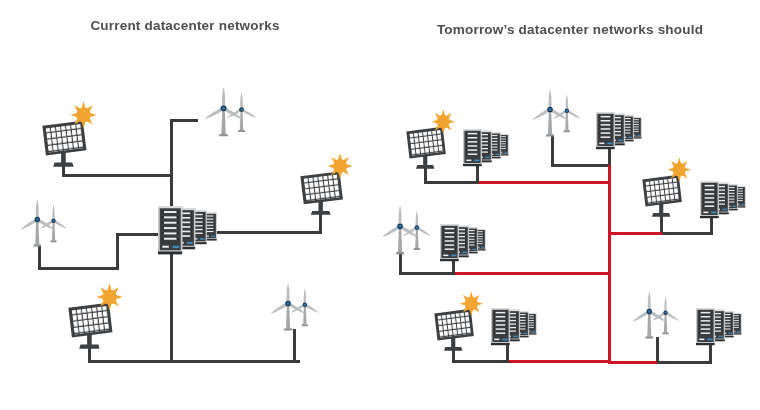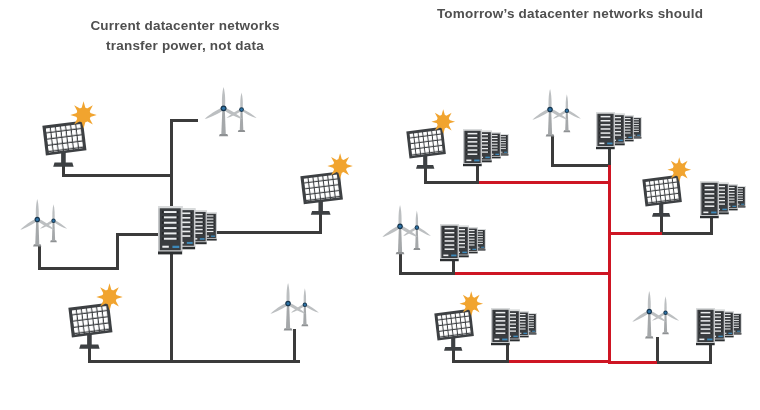--- a/index.html
+++ b/index.html
@@ -91,23 +91,22 @@
       <use href="#g-rack" transform="translate(44,6) scale(0.70)"></use>
       <use href="#g-rack" transform="translate(23,3) scale(0.85)"></use>
       <use href="#g-rack"></use>
     </symbol>
   </defs>
 </svg>
 
 <div class="stage">
   <div class="title" style="left:55px;top:16px;width:260px">
     <div>Current datacenter networks</div>
-    <div>transfer power, not data</div>
   </div>
-  <div class="title" style="left:415px;top:4px;width:310px">
+  <div class="title" style="left:415px;top:20px;width:310px">
     <div>Tomorrow’s datacenter networks should</div>
   </div>
 <div class="line power" style="left: 170px; top: 119px; width: 28px; height: 3px;"></div>
     <div class="line power" style="left: 170px; top: 119px; width: 3px; height: 90px;"></div>
     <div class="line power" style="left: 62px; top: 165px; width: 3px; height: 12px;"></div>
     <div class="line power" style="left: 62px; top: 174px; width: 111px; height: 3px;"></div>
     <div class="line power" style="left: 38px; top: 245px; width: 3px; height: 25px;"></div>
     <div class="line power" style="left: 38px; top: 267px; width: 81px; height: 3px;"></div>
     <div class="line power" style="left: 116px; top: 233px; width: 3px; height: 37px;"></div>
     <div class="line power" style="left: 116px; top: 233px; width: 46px; height: 3px;"></div>

